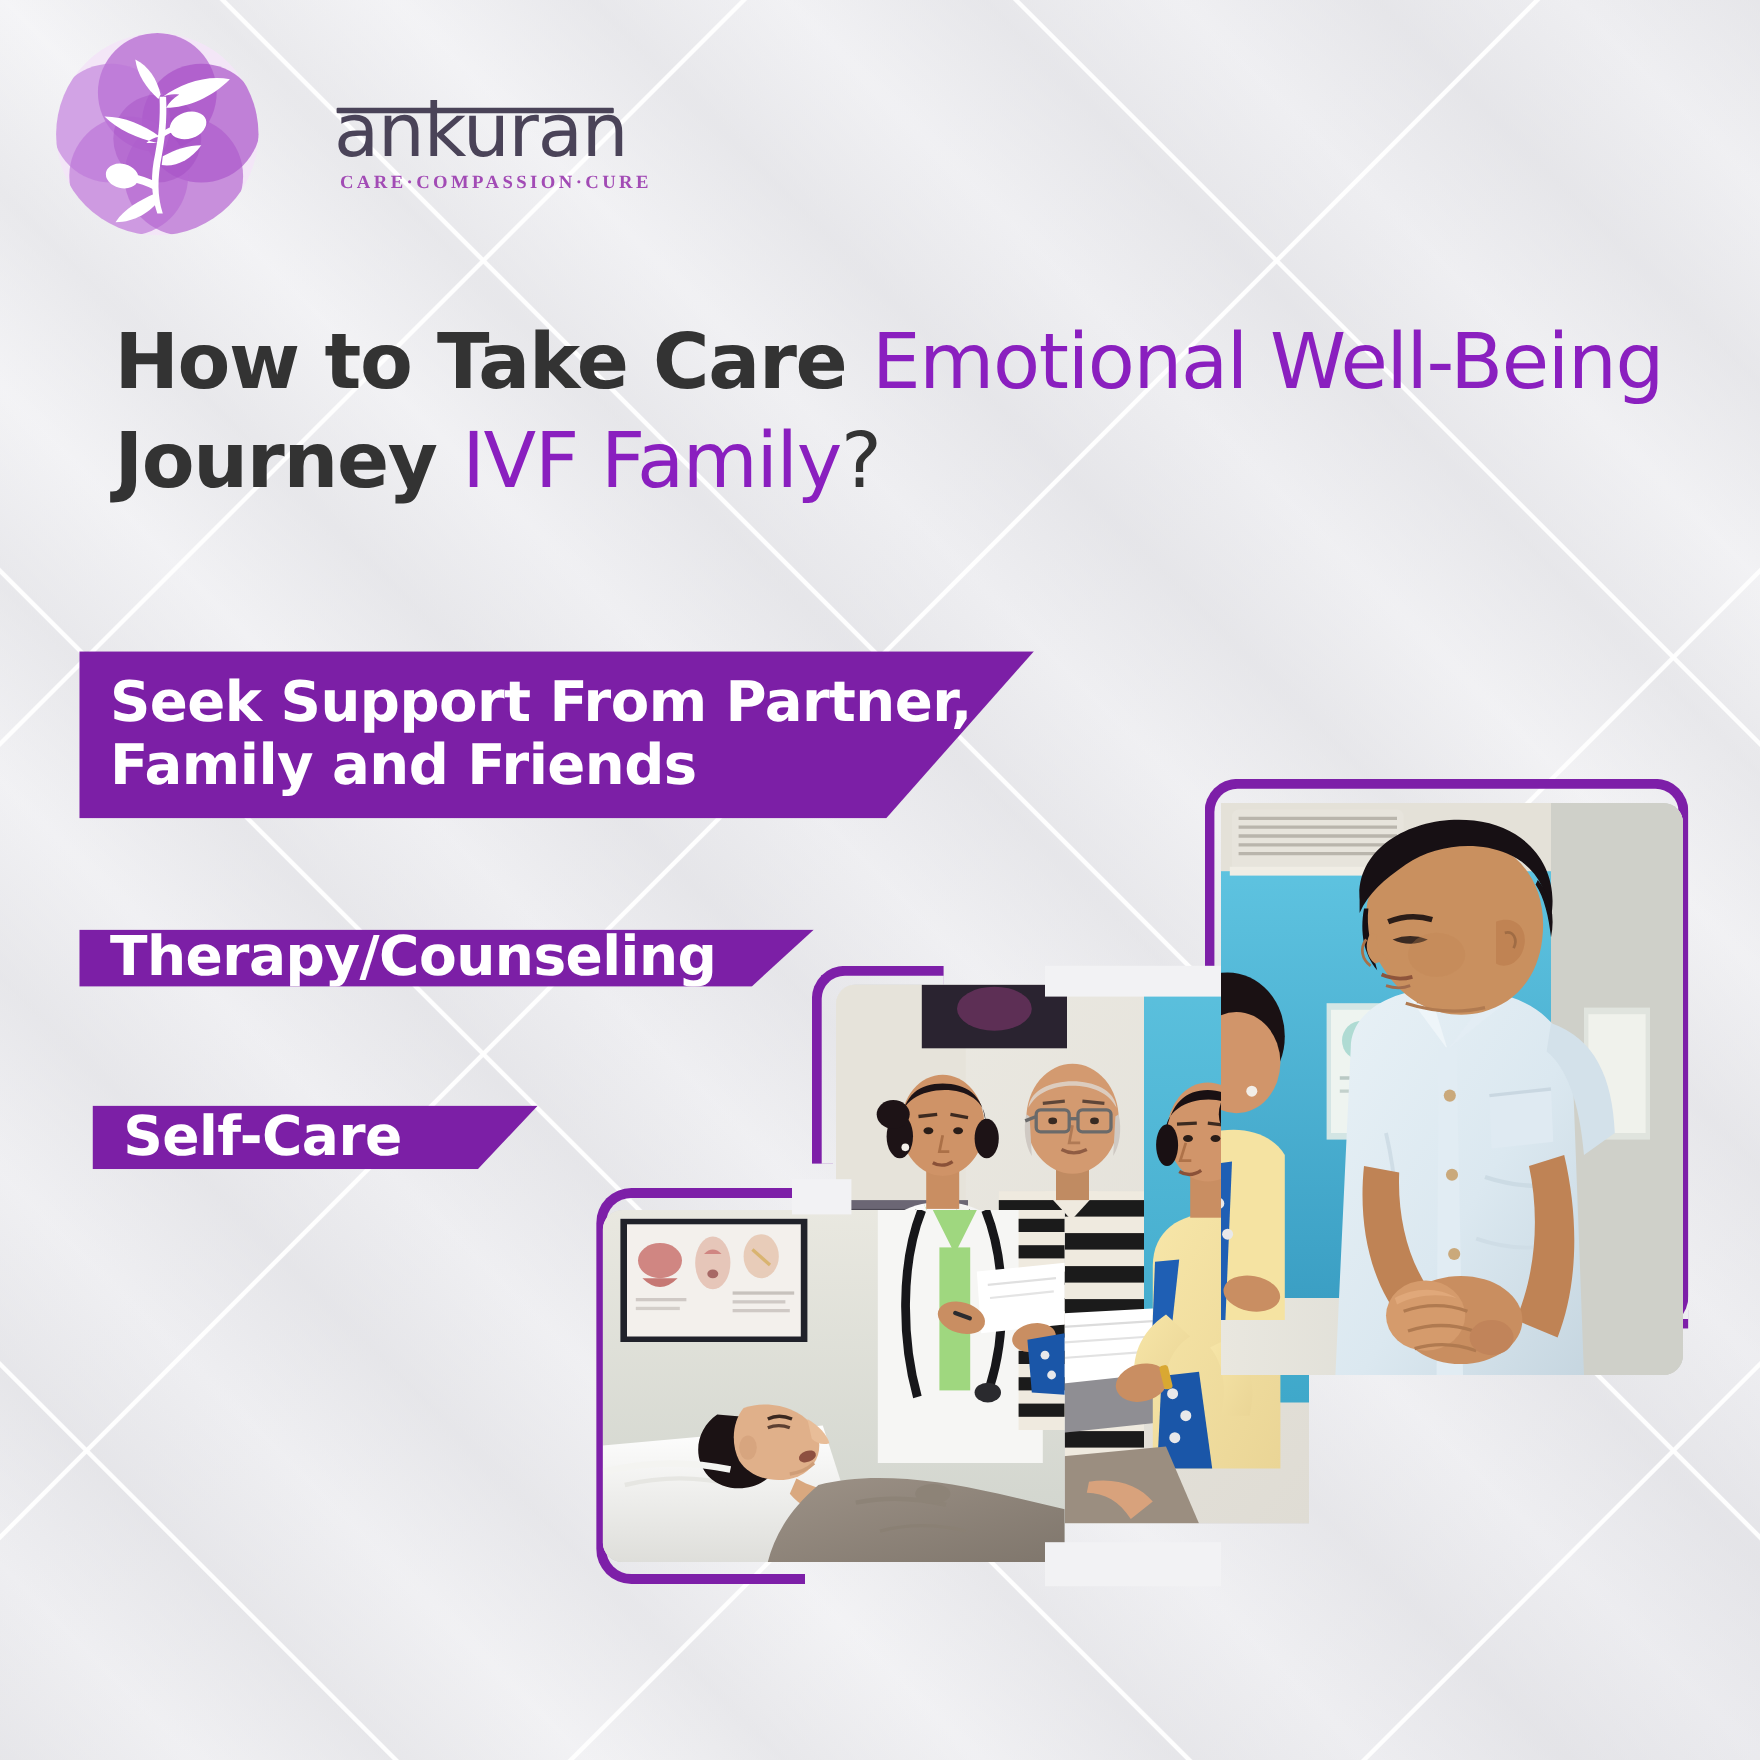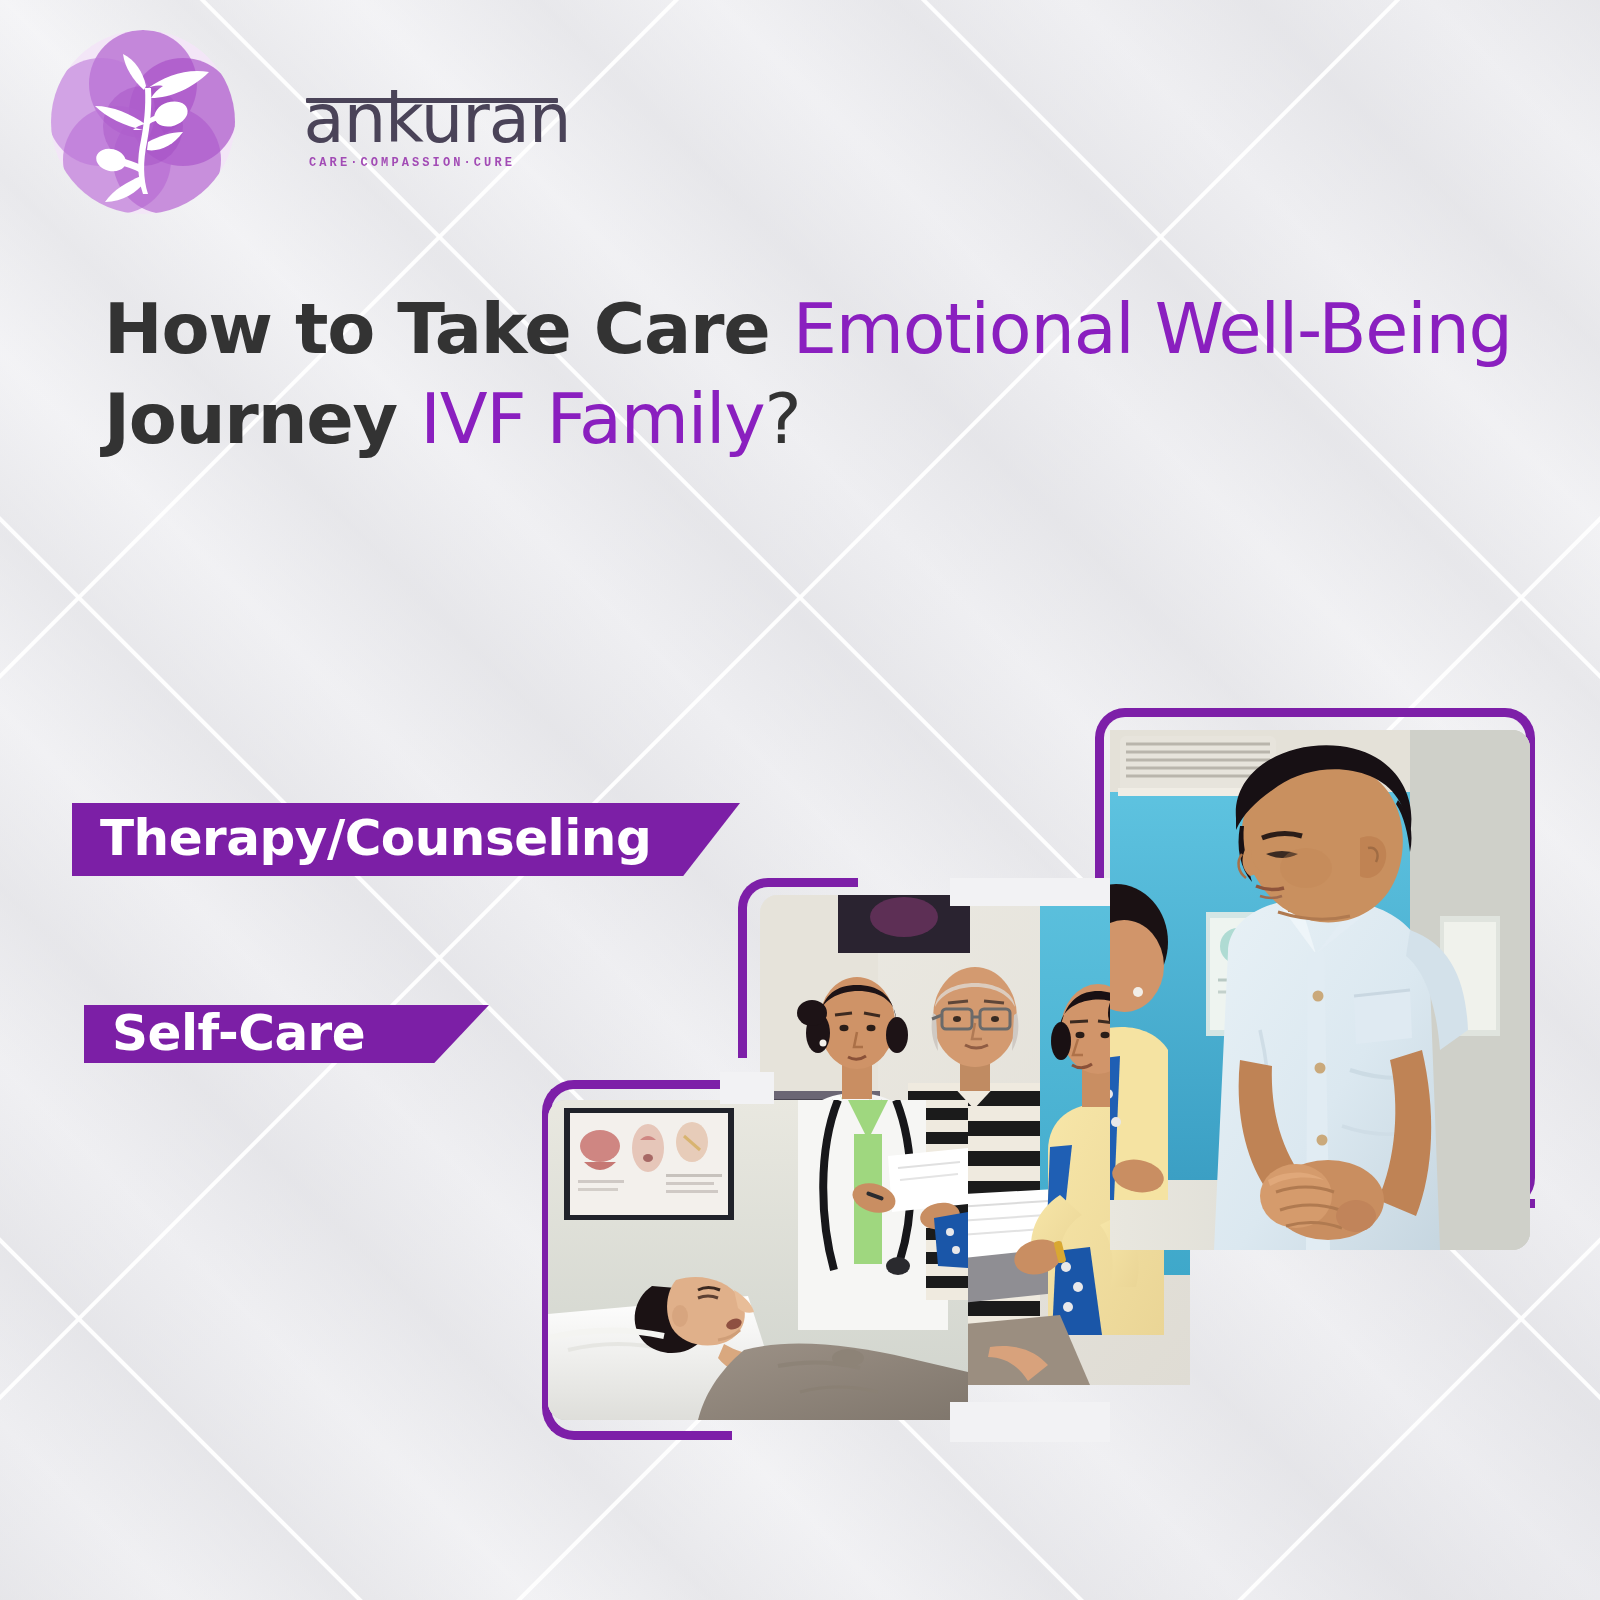--- a/index.html
+++ b/index.html
@@ -57,22 +57,22 @@
     font-weight:400;
     letter-spacing:-1px;
     color:#4a4358;
     padding-top:14px;
     text-align:center;
   }
   .tagline{
     display:block;
     margin-top:4px;
     margin-left:12px;
-    font-family:Liberation Mono, monospace;
-    font-size:12px;
+    font-family:Liberation Serif, serif;
+    font-size:17px;
     font-weight:700;
     letter-spacing:3.1px;
     color:#a24bb5;
     white-space:nowrap;
   }
 
   
   #headline{
     position:absolute; left:104px; top:285px; width:1330px;
   }
@@ -103,21 +103,21 @@
     white-space:pre-line;
   }
 
   #banner1{
     left:72px; top:592px; width:868px; height:152px;
     clip-path:polygon(0 0, 100% 0, 84.5% 100%, 0 100%);
   }
   #banner1 .banner-text{ font-size:51px; line-height:1.13; }
 
   #banner2{
-    left:72px; top:803px; width:668px; height:73px;
+    left:72px; top:845px; width:668px; height:52px;
     clip-path:polygon(0 0, 100% 0, 91.5% 100%, 0 100%);
   }
   #banner2 .banner-text{ font-size:50px; line-height:1; margin-top:-4px; }
 
   #banner3{
     left:84px; top:1005px; width:405px; height:58px;
     clip-path:polygon(0 0, 100% 0, 86.5% 100%, 0 100%);
   }
   #banner3 .banner-text{ font-size:50px; line-height:1; margin-top:-3px; }
 
@@ -242,20 +242,24 @@
       </div>
       <span class="tagline">CARE·COMPASSION·CURE</span>
     </div>
   </div>
 
   <div id="headline">
     <div class="hl-line"><span class="hl-light">How to Take Care </span><span class="hl-bold">Emotional Well-Being</span></div>
     <div class="hl-line"><span class="hl-light">Journey </span><span class="hl-bold">IVF Family</span><span class="hl-q">?</span></div>
   </div>
 
+  <div class="banner" id="banner1">
+    <span class="banner-text">Seek Support From Partner,
+Family and Friends</span>
+  </div>
 
   <div class="banner" id="banner2">
     <span class="banner-text">Therapy/Counseling</span>
   </div>
 
   <div class="banner" id="banner3">
     <span class="banner-text">Self-Care</span>
   </div>
 
   <div id="collage">

